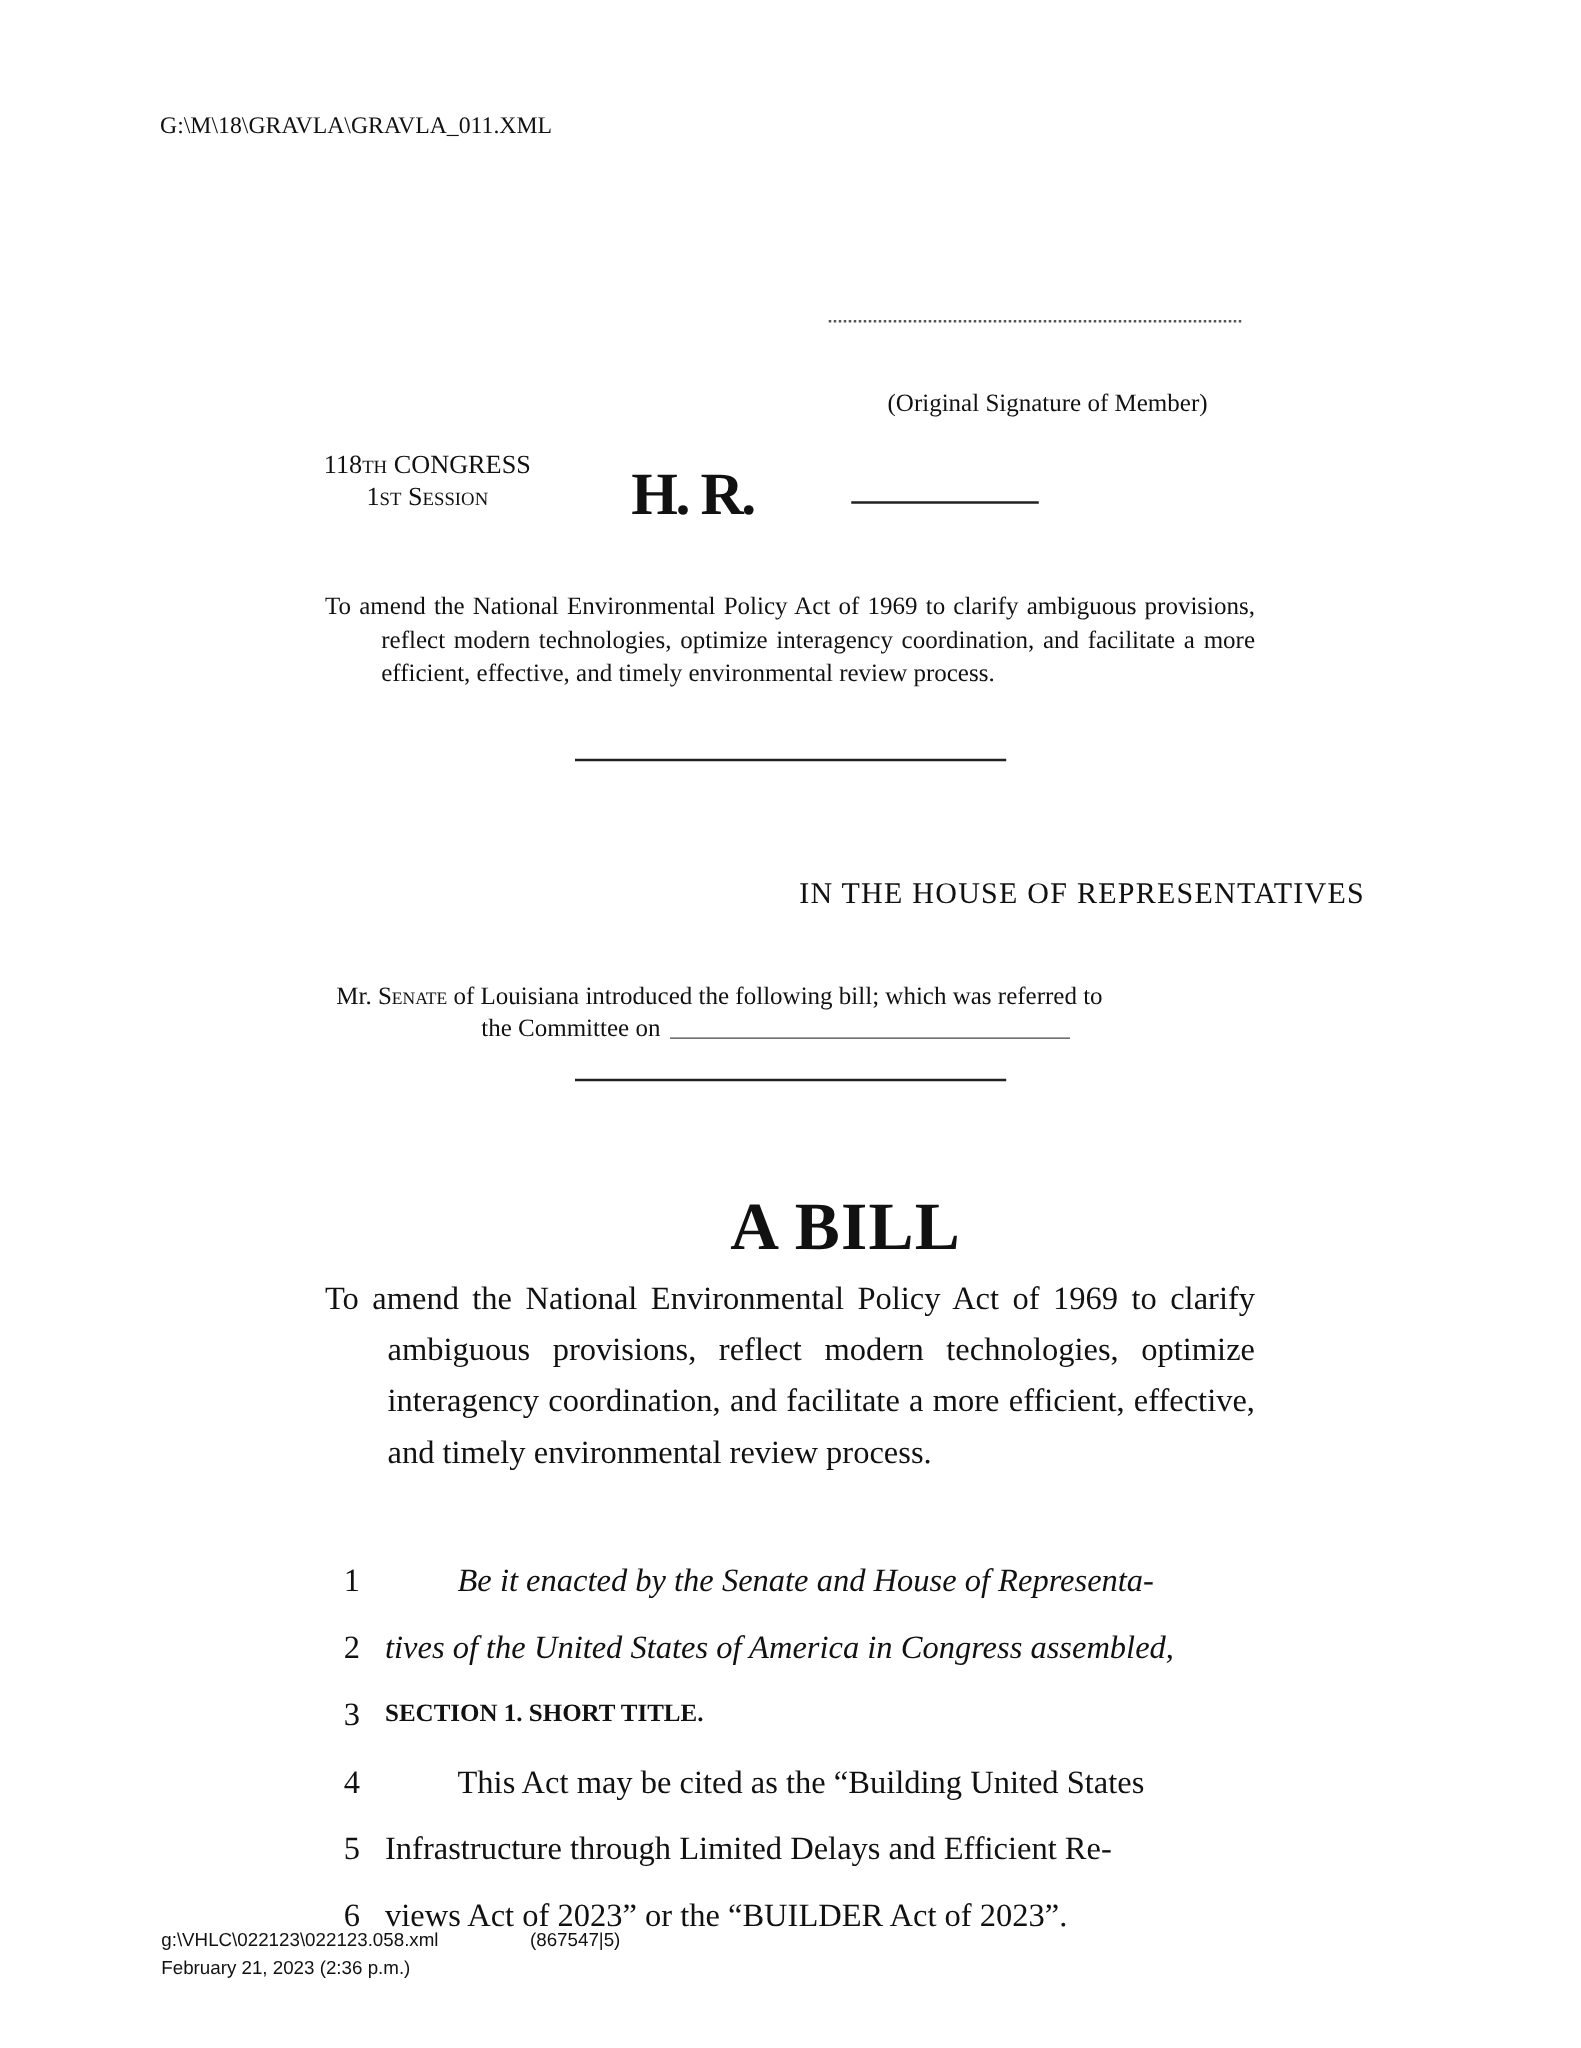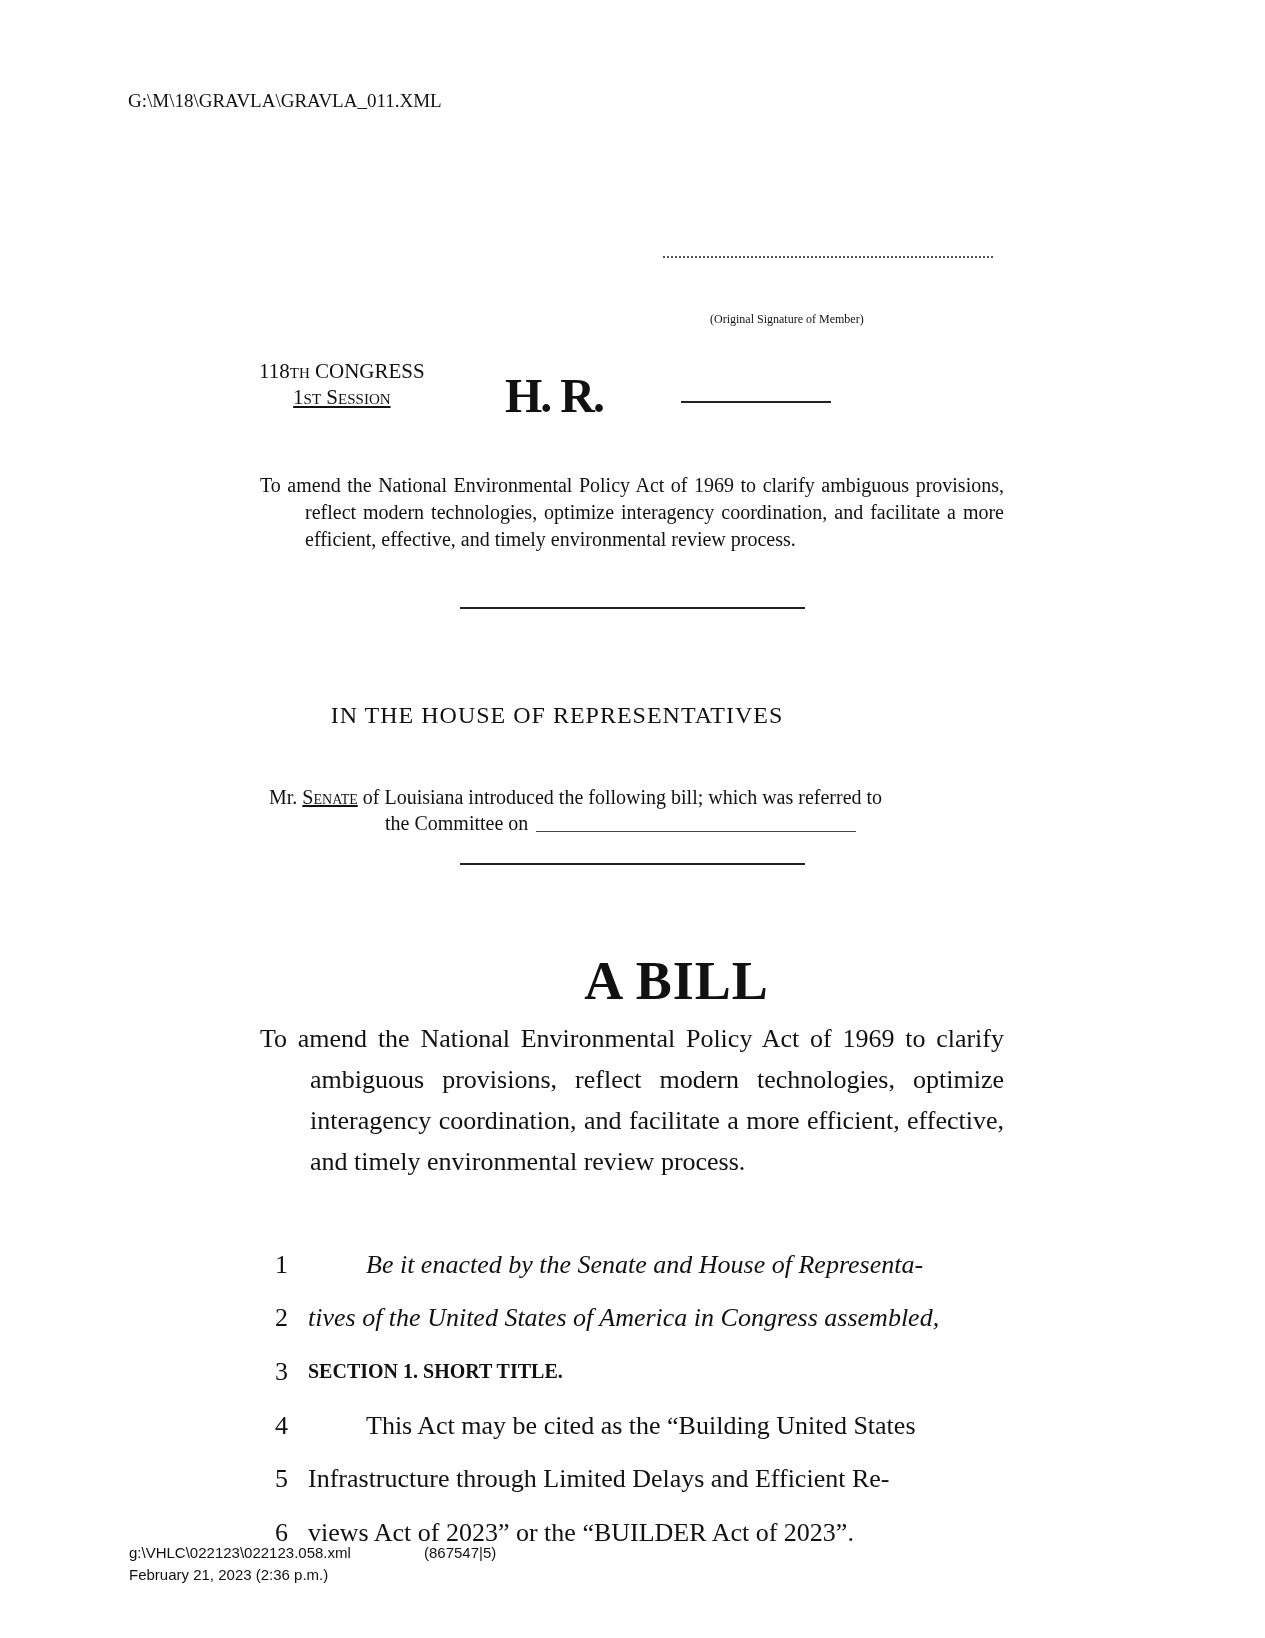--- a/index.html
+++ b/index.html
@@ -1,38 +1,38 @@
 <!DOCTYPE html>
 <html><head>
   <meta charset="utf-8">
   <style>
     html, body { margin: 0; padding: 0; background: #ffffff; }
     body { width: 1265px; height: 1638px; position: relative; overflow: hidden; color: #111; font-family: "DejaVu Serif", serif; }
     .abs { position: absolute; white-space: nowrap; }
     .serif { font-family: "Liberation Serif", "DejaVu Serif", serif; margin-top: 32px; }
     .sans { font-family: "Liberation Sans", "DejaVu Sans", sans-serif; }
-    .sc { font-variant: small-caps; text-decoration: underline; }
+    .sc { font-variant: small-caps; }
 
     #file-path { left: 128px; top: 58px; font-size: 19px; }
 
     #sig-dots { left: 663px; top: 256px; width: 330px; border-top: 2px dotted #555; }
-    #sig-label { left: 710px; top: 280px; font-size: 12px; }
+    #sig-label { left: 710px; top: 280px; font-size: 20px; }
 
     #congress { left: 259px; top: 326px; font-size: 21px; text-align: center; line-height: 26px; }
     #hr { left: 505px; top: 324px; font-size: 48px; font-weight: bold; letter-spacing: -2px; line-height: 80px; }
     #hr-blank { left: 681px; top: 401px; width: 150px; border-top: 2px solid #222; }
 
     #short-title { left: 260px; top: 440px; width: 744px; font-size: 20px; line-height: 27px; white-space: normal; }
     .hang { padding-left: 45px; text-indent: -45px; text-align: justify; }
 
     .rule { position: absolute; left: 460px; width: 345px; border-top: 2px solid #222; }
     #rule-1 { top: 607px; }
     #rule-2 { top: 863px; }
 
-    #house { left: 0; width: 1092px; top: 670px; font-size: 24px; text-align: center; letter-spacing: 1px; padding-left: 11px; }
+    #house { left: 0; width: 1092px; top: 670px; font-size: 24px; text-align: right; letter-spacing: 1px; }
 
     #sponsor-1 { left: 269px; top: 754px; font-size: 20px; }
     #sponsor-2 { left: 385px; top: 780px; font-size: 20px; }
     #committee-blank { display: inline-block; width: 320px; border-bottom: 1.5px solid #444; margin-left: 8px; vertical-align: -2px; }
 
     #a-bill { left: 0; width: 1265px; top: 918px; font-size: 54px; font-weight: bold; text-align: center; letter-spacing: 1px; padding-left: 44px; }
 
     #long-title { left: 260px; top: 986px; width: 744px; font-size: 26px; line-height: 41px; white-space: normal; }
     #long-title .hang { padding-left: 50px; text-indent: -50px; }
 

